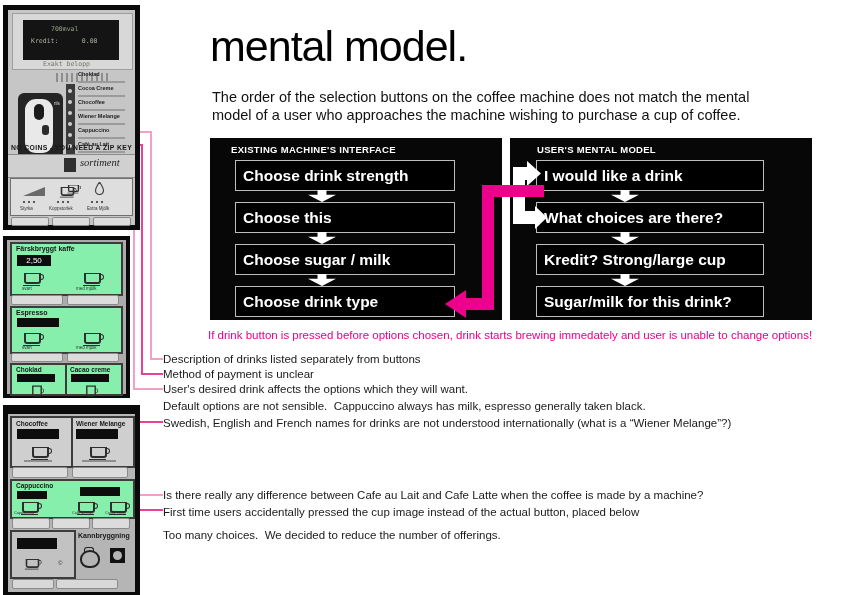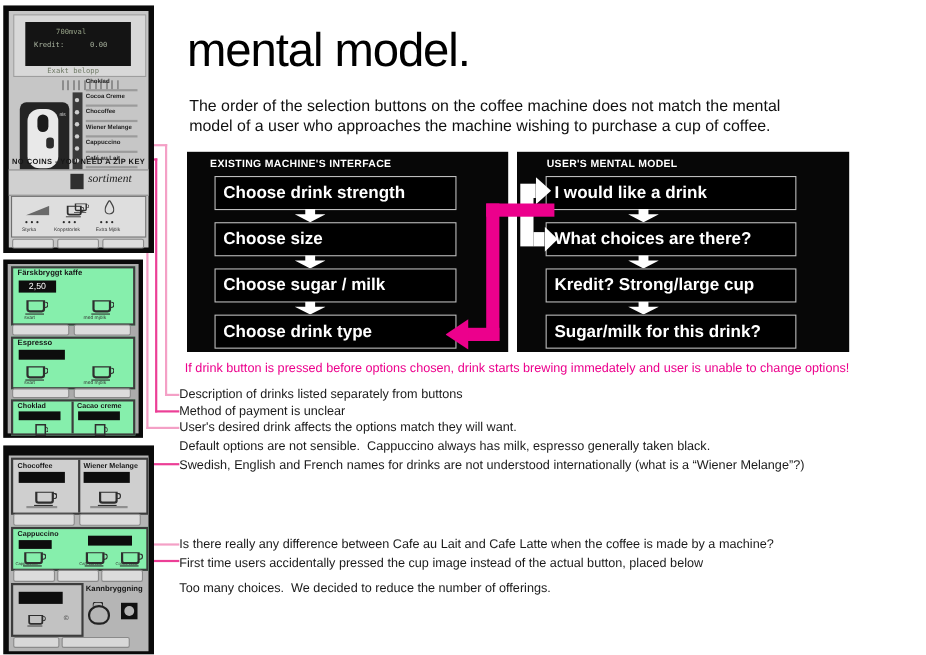--- a/index.html
+++ b/index.html
@@ -1,18 +1,18 @@
 <!DOCTYPE html>
 <html><head>
 <meta charset="utf-8">
 <style>
   html,body{margin:0;padding:0;background:#fff;}
   #page{position:relative;width:842px;height:595px;background:#fff;overflow:hidden;
         font-family:"Liberation Sans",sans-serif;color:#000;}
-  .abs{position:absolute;}
+  .abs{position:absolute;margin-left:40px;}
 
   
   #title{left:170px;top:22px;font-size:43px;letter-spacing:-1px;color:#000;}
   .intro-line{left:172px;font-size:14.5px;line-height:18px;white-space:pre;color:#111;}
 
   
   .panel{background:#070707;}
   .panel-header{position:absolute;color:#fff;font-size:9.5px;font-weight:bold;letter-spacing:.3px;white-space:pre;}
   .step{position:absolute;border:1px solid #bdbdbd;color:#fff;font-weight:bold;font-size:15.5px;
         line-height:29px;padding-left:7px;white-space:pre;background:#000;}
@@ -68,21 +68,21 @@
 
 <div id="page">
 
   <div id="title" class="abs">mental model.</div>
   <div class="abs intro-line" style="top:88px;">The order of the selection buttons on the coffee machine does not match the mental</div>
   <div class="abs intro-line" style="top:106px;">model of a user who approaches the machine wishing to purchase a cup of coffee.</div>
 
   <div class="abs panel" style="left:170px;top:138px;width:292px;height:182px;">
     <div class="panel-header" style="left:21px;top:6px;">EXISTING MACHINE'S INTERFACE</div>
     <div class="step" style="left:25px;top:22px;width:211px;height:29px;">Choose drink strength</div>
-    <div class="step" style="left:25px;top:64px;width:211px;height:29px;">Choose size</div>
+    <div class="step" style="left:25px;top:64px;width:211px;height:29px;">Choose this</div>
     <div class="step" style="left:25px;top:106px;width:211px;height:29px;">Choose sugar / milk</div>
     <div class="step" style="left:25px;top:148px;width:211px;height:29px;">Choose drink type</div>
     <div class="darr" style="left:98px;top:52px;width:28px;height:12px;"></div>
     <div class="darr" style="left:98px;top:94px;width:28px;height:12px;"></div>
     <div class="darr" style="left:98px;top:136px;width:28px;height:12px;"></div>
   </div>
 
   <div class="abs panel" style="left:470px;top:138px;width:302px;height:182px;">
     <div class="panel-header" style="left:27px;top:6px;">USER'S MENTAL MODEL</div>
     <div class="step" style="left:26px;top:64px;width:219px;height:29px;">What choices are there?</div>
@@ -102,21 +102,21 @@
 
   <div class="abs pink" style="left:442px;top:185px;width:62px;height:12px;z-index:5;"></div>
   <div class="abs pink" style="left:442px;top:185px;width:12px;height:125px;z-index:5;"></div>
   <div class="abs pink" style="left:424px;top:298px;width:30px;height:12px;z-index:5;"></div>
   <div class="abs head-left" style="left:405px;top:290px;width:21px;height:28px;z-index:5;"></div>
 
   <div id="warning" class="abs">If drink button is pressed before options chosen, drink starts brewing immedately and user is unable to change options!</div>
 
   <div class="note" style="top:353px;">Description of drinks listed separately from buttons</div>
   <div class="note" style="top:368px;">Method of payment is unclear</div>
-  <div class="note" style="top:383px;">User's desired drink affects the options match they will want.</div>
+  <div class="note" style="top:383px;">User's desired drink affects the options which they will want.</div>
   <div class="note" style="top:400px;">Default options are not sensible.  Cappuccino always has milk, espresso generally taken black.</div>
   <div class="note" style="top:417px;">Swedish, English and French names for drinks are not understood internationally (what is a “Wiener Melange”?)</div>
   <div class="note" style="top:489px;">Is there really any difference between Cafe au Lait and Cafe Latte when the coffee is made by a machine?</div>
   <div class="note" style="top:506px;">First time users accidentally pressed the cup image instead of the actual button, placed below</div>
   <div class="note" style="top:529px;">Too many choices.  We decided to reduce the number of offerings.</div>
 
   <div class="dot lp" style="left:104px;top:130px;"></div>
   <div class="ln lp" style="left:106px;top:131px;width:46px;height:2px;"></div>
   <div class="ln lp" style="left:150px;top:131px;width:2px;height:229px;"></div>
   <div class="ln lp" style="left:150px;top:358px;width:13px;height:2px;"></div>

